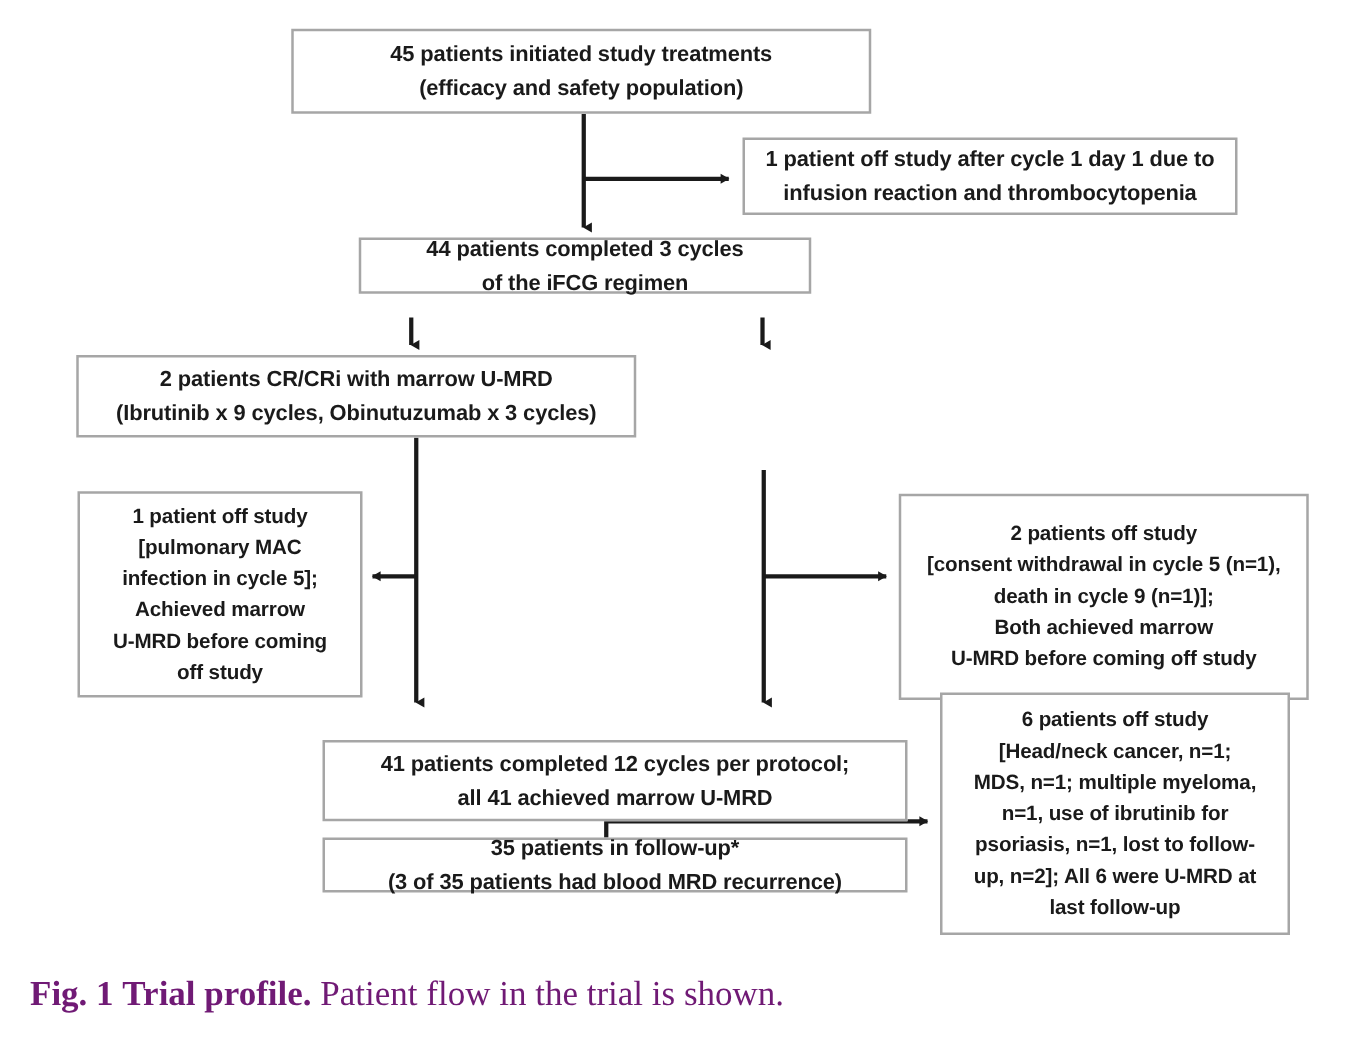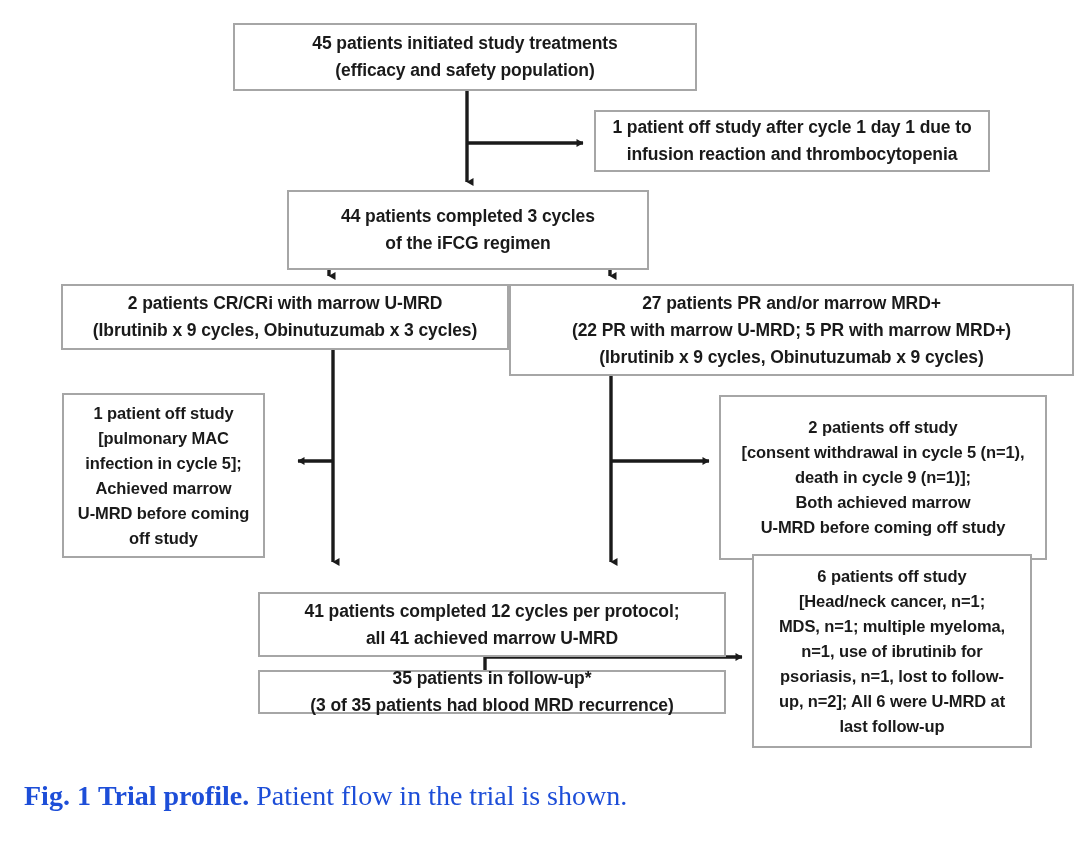--- a/index.html
+++ b/index.html
@@ -29,37 +29,37 @@
     display:block;
     width:100%;
     padding:0 6px;
     box-sizing:border-box;
     white-space:pre-line;
   }
 
   
   #n-initiated   {left:233px; top:23px;  width:464px; height:68px;  font-size:17.5px; line-height:27px;}
   #n-off1        {left:594px; top:110px; width:396px; height:62px;  font-size:17.5px; line-height:27px;}
-  #n-cycles3     {left:287px; top:190px; width:362px; height:80px;  font-size:17.5px; line-height:27px;}
+  #n-cycles3     {left:287px; top:190px; width:362px; height:45px;  font-size:17.5px; line-height:27px;}
   #n-crcri       {left:61px;  top:284px; width:448px; height:66px;  font-size:17.5px; line-height:27px;}
   #n-pr          {left:509px; top:284px; width:565px; height:92px;  font-size:17.5px; line-height:27px;}
-  #n-off-left    {left:62px;  top:393px; width:203px; height:165px; font-size:16.5px; line-height:25px;}
+  #n-off-left    {left:62px;  top:393px; width:228px; height:165px; font-size:16.5px; line-height:25px;}
   #n-off-right   {left:719px; top:395px; width:328px; height:165px; font-size:16.5px; line-height:25px;}
   #n-12cycles    {left:258px; top:592px; width:468px; height:65px;  font-size:17.5px; line-height:27px;}
   #n-off6        {left:752px; top:554px; width:280px; height:194px; font-size:16.5px; line-height:25px;}
   #n-followup    {left:258px; top:670px; width:468px; height:44px;  font-size:17.5px; line-height:27px;}
 
   
   #links{position:absolute;left:0;top:0;width:1080px;height:841px;z-index:2;}
 
   
   #caption{
     position:absolute;left:24px;top:779px;width:1030px;
     font-family:"Liberation Serif", serif;
-    font-size:28px;line-height:34px;color:#1d4ed8;
+    font-size:28px;line-height:34px;color:#701a75;
     white-space:pre;
   }
   #caption .b{font-weight:bold;}
 </style>
 </head>
 <body>
 
 <div id="root">
 
   <svg id="links" viewBox="0 0 1080 841" xmlns="http://www.w3.org/2000/svg">
@@ -109,25 +109,20 @@
   <div class="node" id="n-cycles3">
     <span class="txt">44 patients completed 3 cycles
 of the iFCG regimen</span>
   </div>
 
   <div class="node" id="n-crcri">
     <span class="txt">2 patients CR/CRi with marrow U-MRD
 (Ibrutinib x 9 cycles, Obinutuzumab x 3 cycles)</span>
   </div>
 
-  <div class="node" id="n-pr">
-    <span class="txt">27 patients PR and/or marrow MRD+
-(22 PR with marrow U-MRD; 5 PR with marrow MRD+)
-(Ibrutinib x 9 cycles, Obinutuzumab x 9 cycles)</span>
-  </div>
 
   <div class="node" id="n-off-left">
     <span class="txt">1 patient off study
 [pulmonary MAC
 infection in cycle 5];
 Achieved marrow
 U-MRD before coming
 off study</span>
   </div>
 

